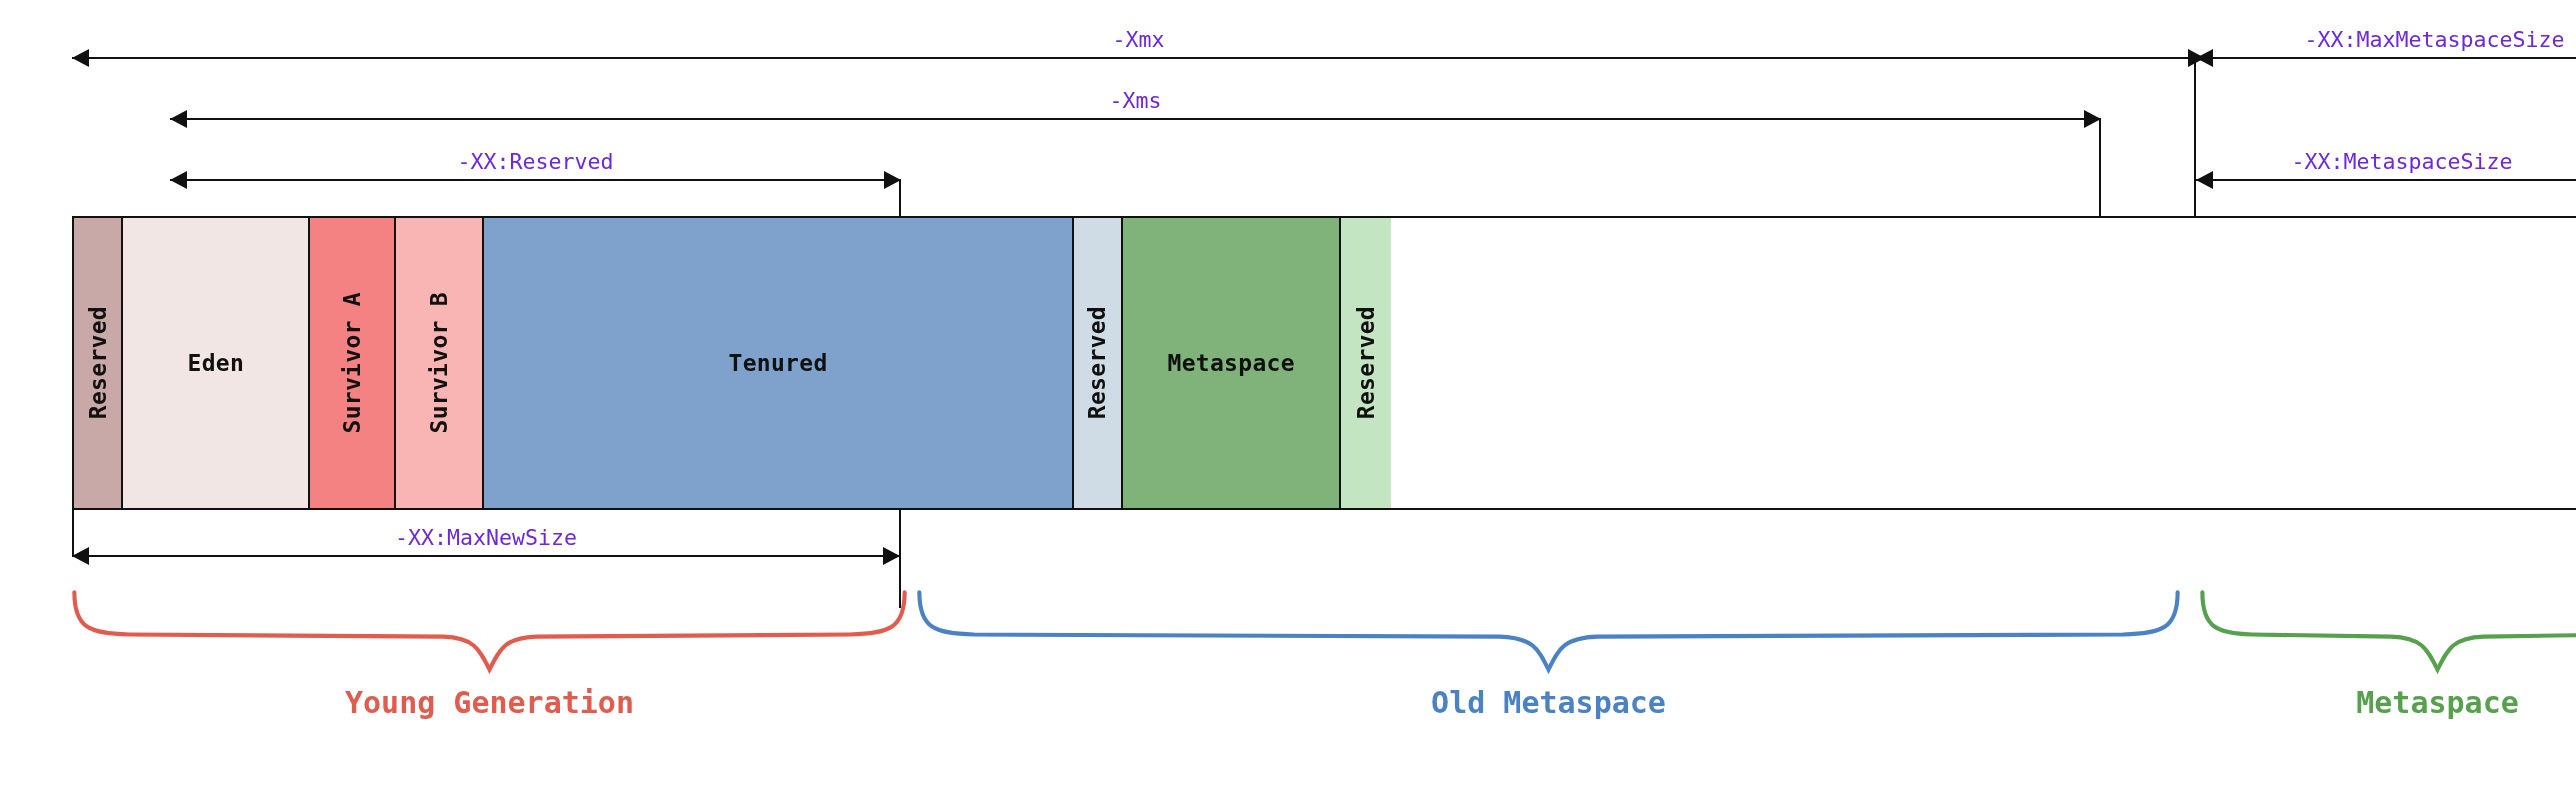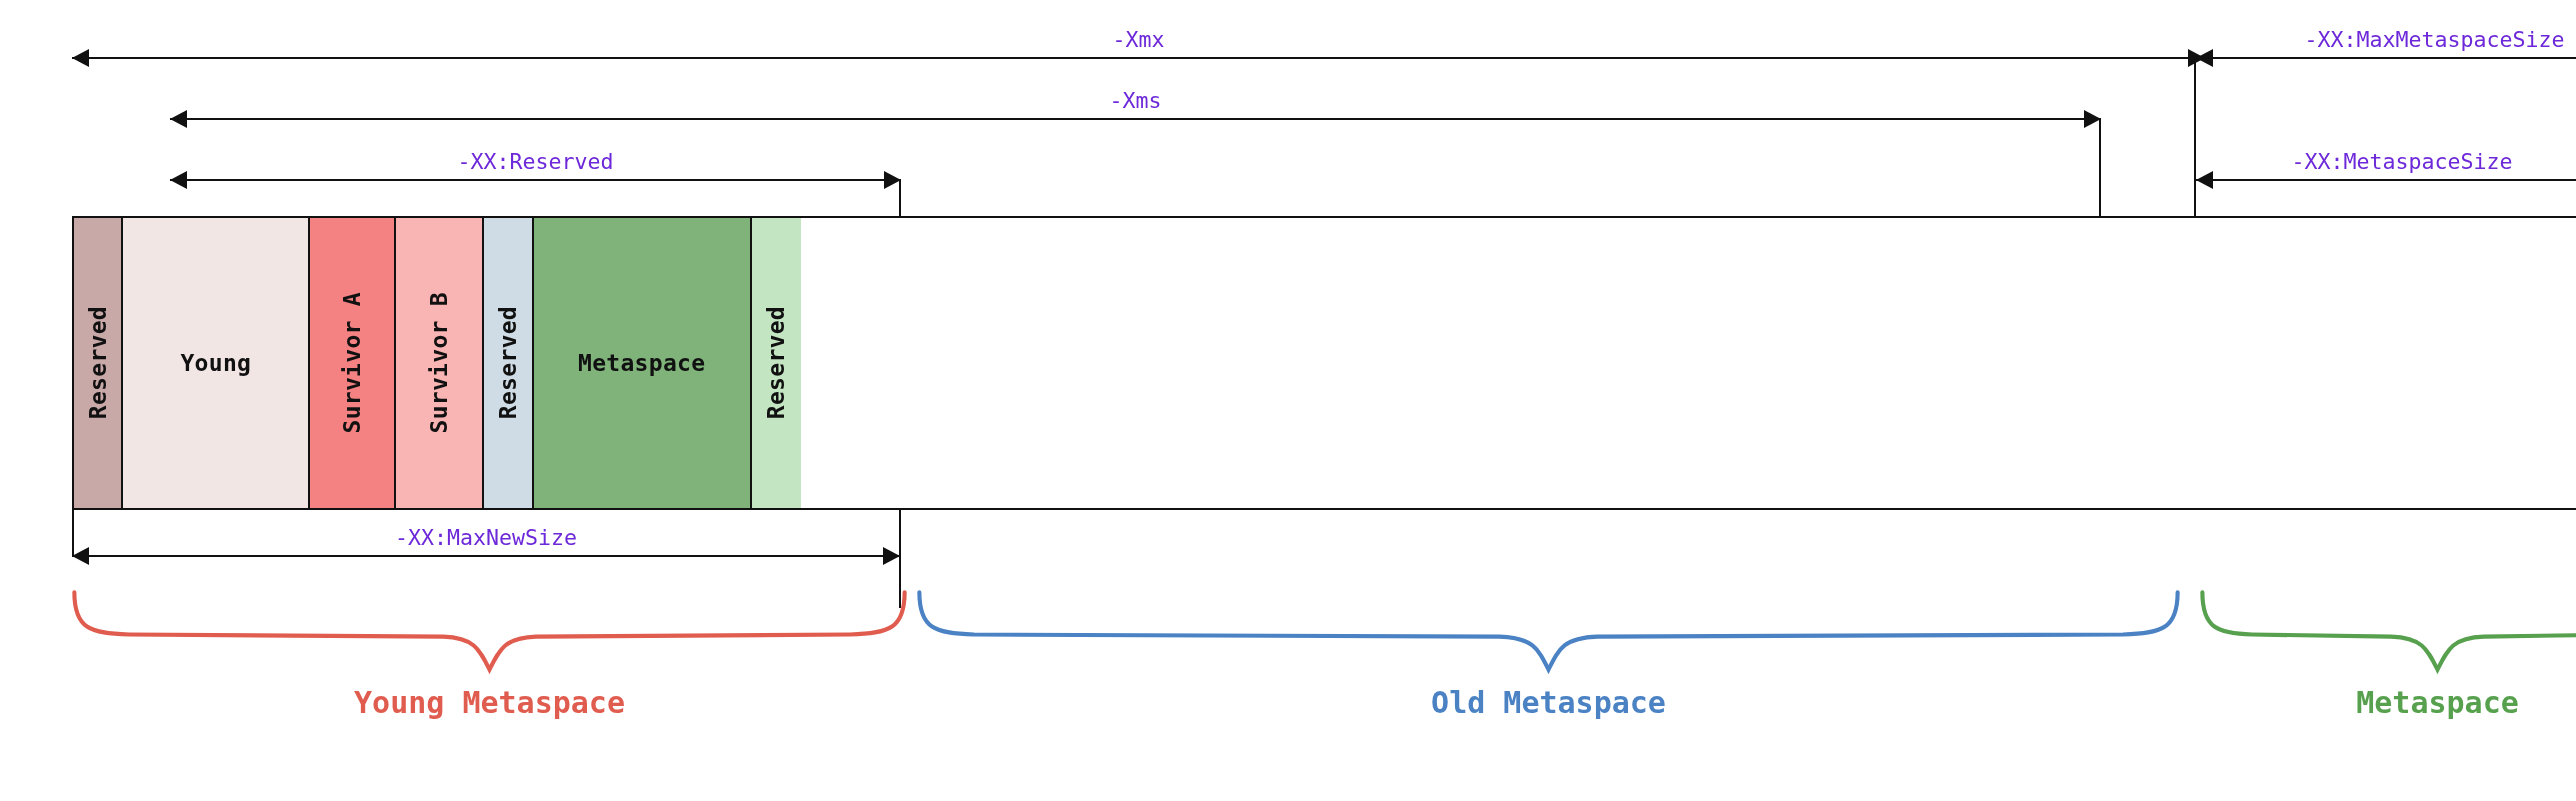--- a/index.html
+++ b/index.html
@@ -152,27 +152,30 @@
 
   <div class="vtick" style="left:899px; top:179px; height:39px;"></div>
   <div class="vtick" style="left:2099px; top:118px; height:100px;"></div>
   <div class="vtick" style="left:2194px; top:57px; height:162px;"></div>
 
   <div id="memory-bar">
     <div class="seg" style="flex:0 0 1.9%; background:#c9a8a8;">
       <span class="seg-label vertical">Reserved</span>
     </div>
     <div class="seg" style="flex:0 0 7.2%; background:#f2e6e4;">
-      <span class="seg-label">Young</span>
+      <span class="seg-label">Eden</span>
     </div>
     <div class="seg" style="flex:0 0 3.3%; background:#f48282;">
       <span class="seg-label vertical">Survivor A</span>
     </div>
     <div class="seg" style="flex:0 0 3.4%; background:#f9b5b3;">
       <span class="seg-label vertical">Survivor B</span>
+    </div>
+    <div class="seg" style="flex:0 0 22.7%; background:#7fa2cc;">
+      <span class="seg-label">Tenured</span>
     </div>
     <div class="seg" style="flex:0 0 1.9%; background:#cfdce5;">
       <span class="seg-label vertical">Reserved</span>
     </div>
     <div class="seg" style="flex:0 0 8.4%; background:#7fb37a;">
       <span class="seg-label">Metaspace</span>
     </div>
     <div class="seg" style="flex:0 0 1.9%; background:#c3e5c1;">
       <span class="seg-label vertical">Reserved</span>
     </div>
@@ -185,21 +188,21 @@
     <div class="arrow-line"></div>
     <div class="arrow-head left"></div>
     <div class="arrow-head right"></div>
     <div class="arrow-label">-XX:MaxNewSize</div>
   </div>
 
   <svg class="brace" style="left:62px; top:587px;" width="855" height="93" viewBox="0 0 1660 180">
     <path d="M 24 10 C 24 80, 54 90, 130 92 L 740 96 C 800 98, 810 120, 830 160
              C 850 120, 860 98, 920 96 L 1530 92 C 1606 90, 1636 80, 1636 10" fill="none" stroke="#e05c4e" stroke-width="8" stroke-linecap="round"></path>
   </svg>
-  <div class="group-label" style="left:62px; top:685px; width:855px; color:#e05c4e;">Young Metaspace</div>
+  <div class="group-label" style="left:62px; top:685px; width:855px; color:#e05c4e;">Young Generation</div>
 
   <svg class="brace" style="left:907px; top:587px;" width="1283" height="93" viewBox="0 0 2490 180">
     <path d="M 24 10 C 24 80, 54 90, 130 92 L 1150 96 C 1215 98, 1225 120, 1245 160
              C 1265 120, 1275 98, 1340 96 L 2360 92 C 2436 90, 2466 80, 2466 10" fill="none" stroke="#4a82c4" stroke-width="8" stroke-linecap="round"></path>
   </svg>
   <div class="group-label" style="left:907px; top:685px; width:1283px; color:#4a82c4;">Old Metaspace</div>
 
   <svg class="brace" style="left:2190px; top:587px;" width="495" height="93" viewBox="0 0 960 180">
     <path d="M 24 10 C 24 80, 54 90, 120 92 L 390 96 C 450 98, 460 120, 480 160
              C 500 120, 510 98, 570 96 L 840 92 C 906 90, 936 80, 936 10" fill="none" stroke="#56a04e" stroke-width="8" stroke-linecap="round"></path>

